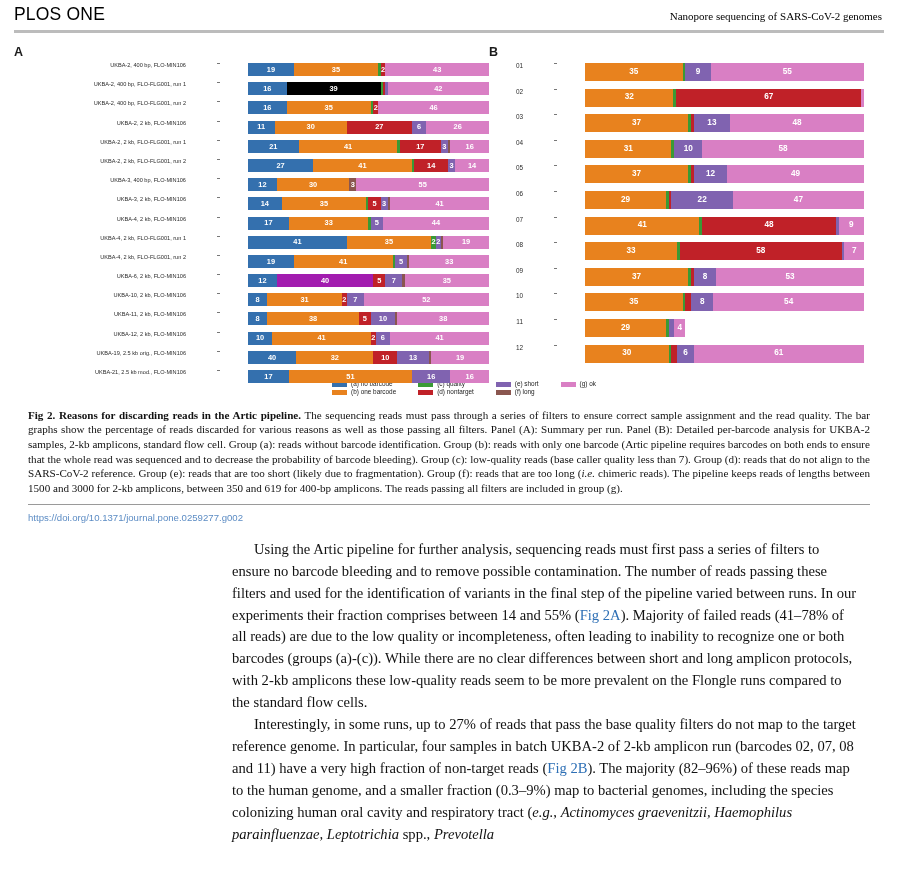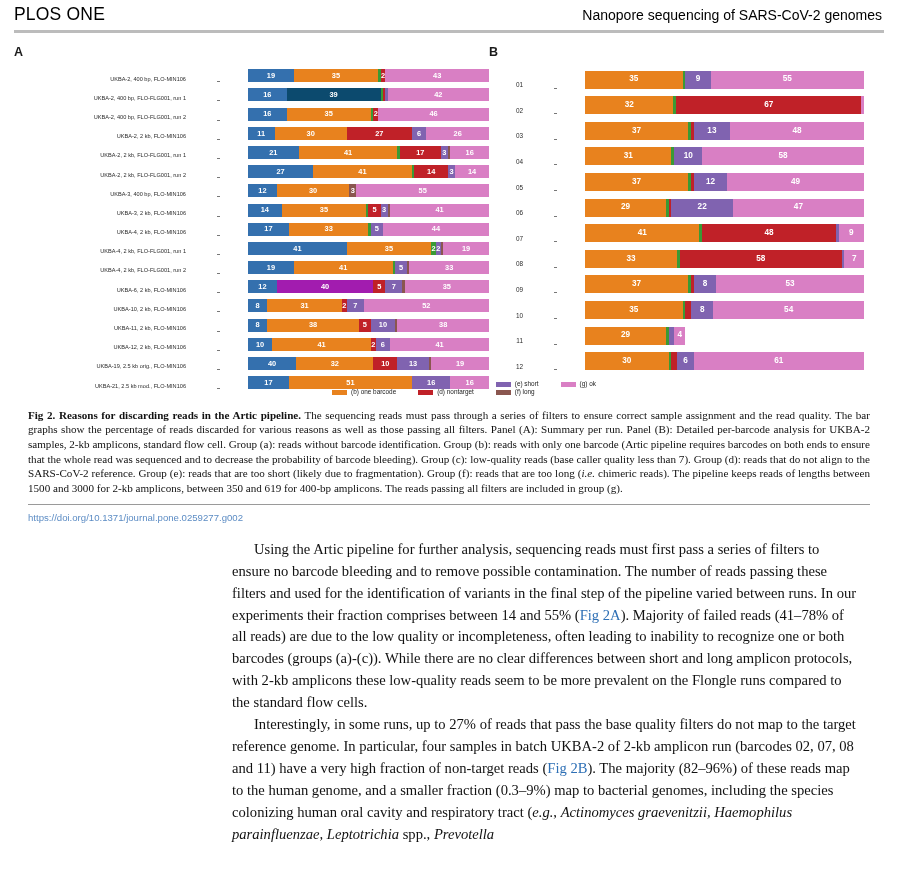--- a/index.html
+++ b/index.html
@@ -25,22 +25,22 @@
     height: 26px;
     box-sizing: border-box;
   }
   #journal-name {
     font-family: "Liberation Sans", sans-serif;
     font-size: 17.5px;
     letter-spacing: 0.2px;
     color: #000;
   }
   #running-title {
-    font-family: Liberation Sans, sans-serif;
-    font-size: 14px;
+    font-family: Liberation Serif, serif;
+    font-size: 11px;
     color: #000;
   }
   #header-rule {
     margin: 4px 14px 0 14px;
     height: 3px;
     background: #bcbcbc;
   }
 
   
   #figure-block {
@@ -68,21 +68,21 @@
     left: 0;
   }
   #panel-a { width: 475px; padding-left: 48px; box-sizing: border-box; }
   #panel-b { width: 375px; padding-left: 10px; box-sizing: border-box; }
 
   .rows {
     margin-top: 18px;
   }
   .bar-row {
     display: flex;
-    align-items: flex-end;
+    align-items: flex-start;
     height: 19.2px;
     gap: 28px;
   }
   #panel-b .bar-row { height: 25.6px; }
 
   .row-label {
     font-family: "Liberation Sans", sans-serif;
     font-size: 5.6px;
     color: #2b2b2b;
     text-align: right;
@@ -218,21 +218,21 @@
               <div class="seg" style="background: rgb(58, 154, 53); flex: 0 0 1%;"></div>
               <div class="seg" style="background: rgb(192, 33, 40); flex: 0 0 2%;">2</div>
               <div class="seg" style="background: rgb(217, 127, 196); flex: 0 0 43%;">43</div>
             </div>
           </div>
           <div class="bar-row">
             <div class="row-label">UKBA-2, 400 bp, FLO-FLG001, run 1</div>
             <div class="tick"></div>
             <div class="bar">
               <div class="seg" style="background: rgb(52, 112, 174); flex: 0 0 16%;">16</div>
-              <div class="seg" style="background: #0c4a6e; flex: 0 0 39%;">39</div>
+              <div class="seg" style="background: #000000; flex: 0 0 39%;">39</div>
               <div class="seg" style="background: rgb(58, 154, 53); flex: 0 0 1%;"></div>
               <div class="seg" style="background: rgb(192, 33, 40); flex: 0 0 1%;"></div>
               <div class="seg" style="background: rgb(128, 99, 176); flex: 0 0 1%;"></div>
               <div class="seg" style="background: rgb(217, 127, 196); flex: 0 0 42%;">42</div>
             </div>
           </div>
           <div class="bar-row">
             <div class="row-label">UKBA-2, 400 bp, FLO-FLG001, run 2</div>
             <div class="tick"></div>
             <div class="bar">

